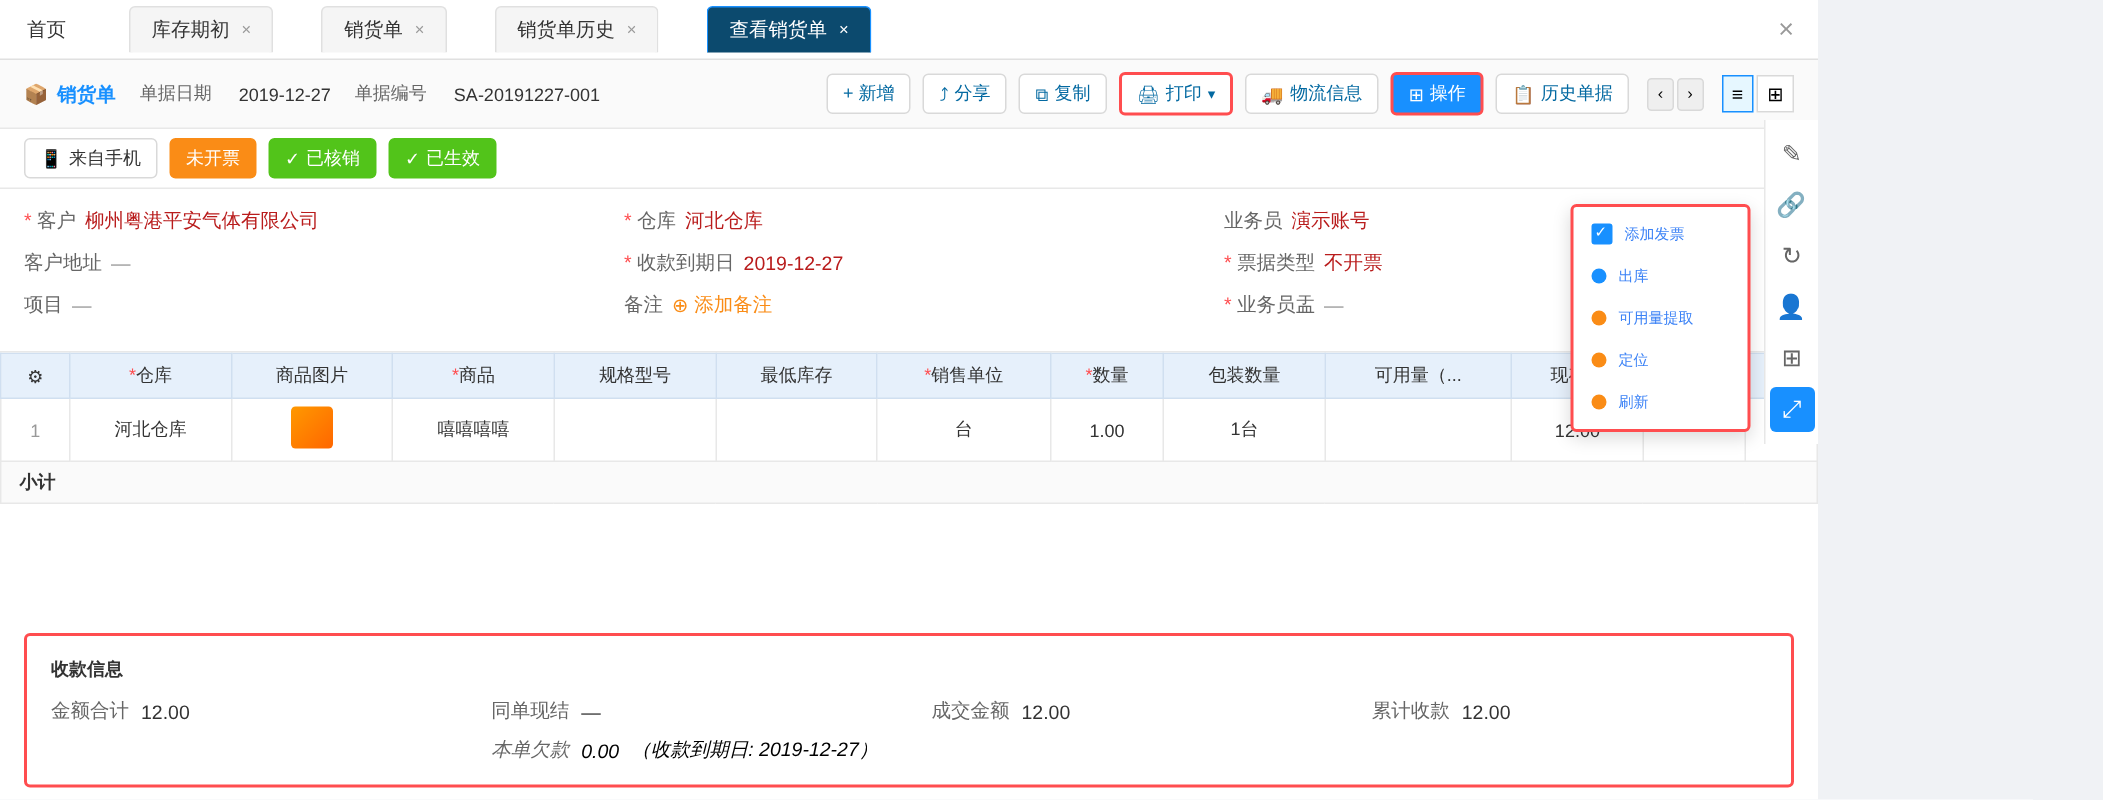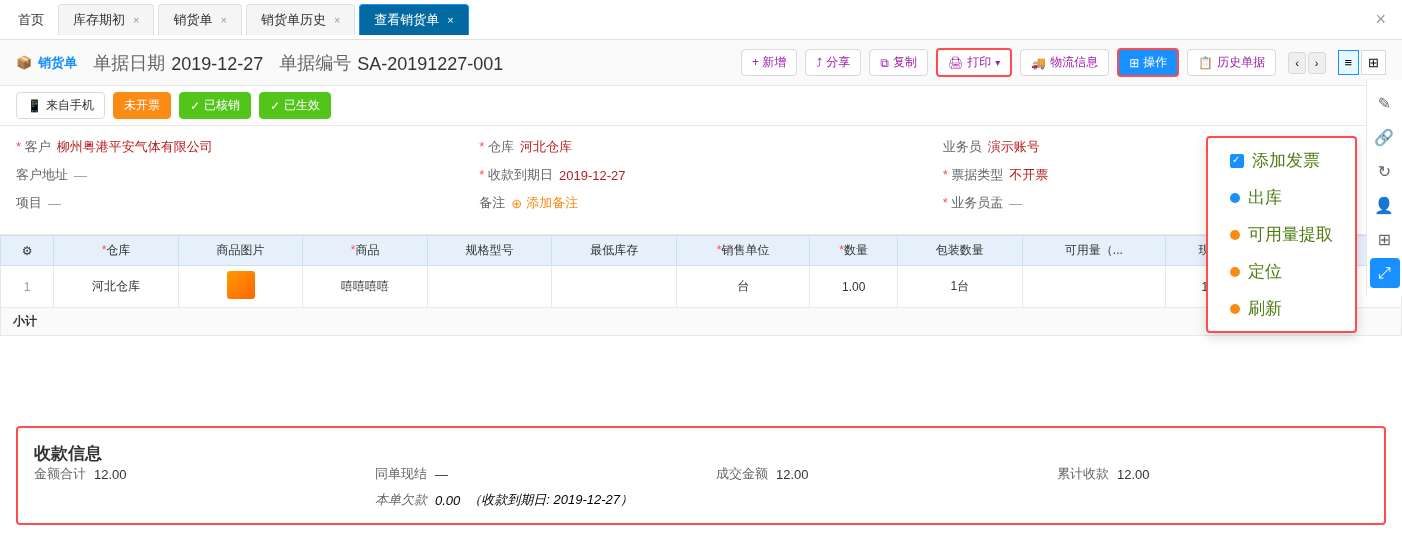--- a/index.html
+++ b/index.html
@@ -6,45 +6,45 @@
     body { font-family: 'Microsoft YaHei', Arial, sans-serif; font-size: 13px; background: #f0f2f5; color: #333; overflow: hidden; }
 
     
     .tab-bar {
       display: flex; align-items: center; background: #fff; border-bottom: 1px solid #e0e0e0;
       padding: 0 8px; height: 40px; gap: 4px;
     }
     .tab-item {
       display: flex; align-items: center; gap: 4px; padding: 6px 14px;
       border-radius: 4px 4px 0 0; cursor: pointer; font-size: 13px;
-      background: #f5f5f5; border: 1px solid #e0e0e0; border-bottom: none;
-    }
-    .tab-item.active { background: #0369a1; color: #fff; border-color: #1890ff; }
+      background: #f5f5f5; border: 1px solid #e0e0e0; border-bottom: none; margin-left: 28px;
+    }
+    .tab-item.active { background: #0c4a6e; color: #fff; border-color: #1890ff; }
     .tab-item .close-icon { font-size: 11px; color: #999; cursor: pointer; margin-left: 4px; }
     .tab-item.active .close-icon { color: #fff; }
     .tab-home { background: none; border: none; font-size: 13px; padding: 6px 10px; cursor: pointer; color: #333; }
     .close-main { margin-left: auto; font-size: 18px; cursor: pointer; color: #999; padding: 4px 8px; }
 
     
     .main-area { background: #fff; height: calc(533px - 40px); overflow: hidden; display: flex; flex-direction: column; }
 
     
     .doc-header {
       display: flex; align-items: center; padding: 8px 16px;
       border-bottom: 1px solid #e8e8e8; gap: 16px; background: #fafafa;
     }
     .doc-title { display: flex; align-items: center; gap: 6px; font-weight: bold; color: #1890ff; }
-    .doc-info { display: flex; align-items: flex-end; gap: 6px; font-size: 18px; }
+    .doc-info { display: flex; align-items: center; gap: 18px; font-size: 12px; }
     .doc-info label { color: #666; }
     .doc-info span { color: #333; }
     .doc-actions { margin-left: auto; display: flex; align-items: center; gap: 8px; }
     .action-btn {
       display: flex; align-items: center; gap: 4px; padding: 4px 10px;
       border: 1px solid #d9d9d9; border-radius: 4px; cursor: pointer;
-      background: #fff; font-size: 12px; color: #a21caf;
+      background: #fff; font-size: 12px; color: #0369a1;
     }
 
     
     .toolbar-row {
       display: flex; align-items: center; padding: 6px 16px;
       border-bottom: 1px solid #e8e8e8; gap: 8px; background: #fff;
     }
     .toolbar-btn {
       display: flex; align-items: center; gap: 4px; padding: 4px 10px;
       border: 1px solid #d9d9d9; border-radius: 4px; cursor: pointer;
@@ -78,21 +78,21 @@
     table td { border: 1px solid #e8e8e8; padding: 5px 8px; text-align: center; white-space: nowrap; }
     .row-num { color: #999; }
     .product-img { width: 28px; height: 28px; background: linear-gradient(135deg, #ff9900, #ff6600); border-radius: 3px; display: inline-block; }
     .subtotal-row td { background: #fafafa; font-weight: bold; }
 
     
     .payment-area {
       padding: 14px 16px; border: 2px solid #ff4d4f; margin: 8px 16px;
       border-radius: 4px; background: #fff;
     }
-    .payment-title { font-weight: bold; font-size: 17px; }
+    .payment-title { font-weight: bold; font-size: 12px; margin-bottom: 10px; }
     .payment-grid { display: grid; grid-template-columns: 1fr 1fr 1fr 1fr; gap: 8px 30px; }
     .payment-item { display: flex; align-items: center; gap: 8px; }
     .payment-item label { color: #666; white-space: nowrap; }
     .payment-item .value { color: #333; }
     .payment-item .value.orange { color: #000000; }
 
     
     .right-sidebar {
       position: absolute; right: 0; top: 40px; width: 36px;
       background: #fff; border-left: 1px solid #e8e8e8;
@@ -105,37 +105,37 @@
     .sidebar-icon.active { background: #1890ff; color: #fff; border-radius: 4px; }
 
     
     .dropdown-menu {
       position: absolute; right: 50px; top: 68px; background: #fff;
       border: 1px solid #e8e8e8; border-radius: 4px; box-shadow: 0 4px 12px rgba(0,0,0,0.15);
       z-index: 100; min-width: 120px; padding: 4px 0;
       border: 2px solid #ff4d4f;
     }
     .dropdown-item {
-      display: flex; align-items: center; gap: 8px; padding: 7px 22px;
-      cursor: pointer; font-size: 17px; color: #4d7c0f;
+      display: flex; align-items: center; gap: 8px; padding: 7px 12px;
+      cursor: pointer; font-size: 10px; color: #3b82f6;
     }
     .dot { width: 10px; height: 10px; border-radius: 50%; display: inline-block; }
     .dot.blue { background: #1890ff; }
     .dot.orange { background: #fa8c16; }
     .checkbox-icon { width: 14px; height: 14px; border: 1px solid #d9d9d9; border-radius: 2px; background: #fff; display: inline-block; }
     .checked-icon { background: #1890ff; border-color: #1890ff; position: relative; }
     .checked-icon::after { content: '✓'; color: #fff; font-size: 10px; position: absolute; top: -1px; left: 1px; }
 
     
     .op-tab-active { background: #1890ff !important; color: #fff !important; border-color: #1890ff !important; border: 2px solid #ff4d4f !important; }
   </style>
 </head>
 <body>
 
-<div style="position: relative; width: 1402px; height: 533px; overflow: hidden;">
+<div style="position: relative; width: 1212px; height: 533px; overflow: hidden;">
 
   <div class="tab-bar">
     <span class="tab-home">首页</span>
 
     <div class="tab-item">
       <span>库存期初</span>
       <span class="close-icon">×</span>
     </div>
 
     <div class="tab-item">

